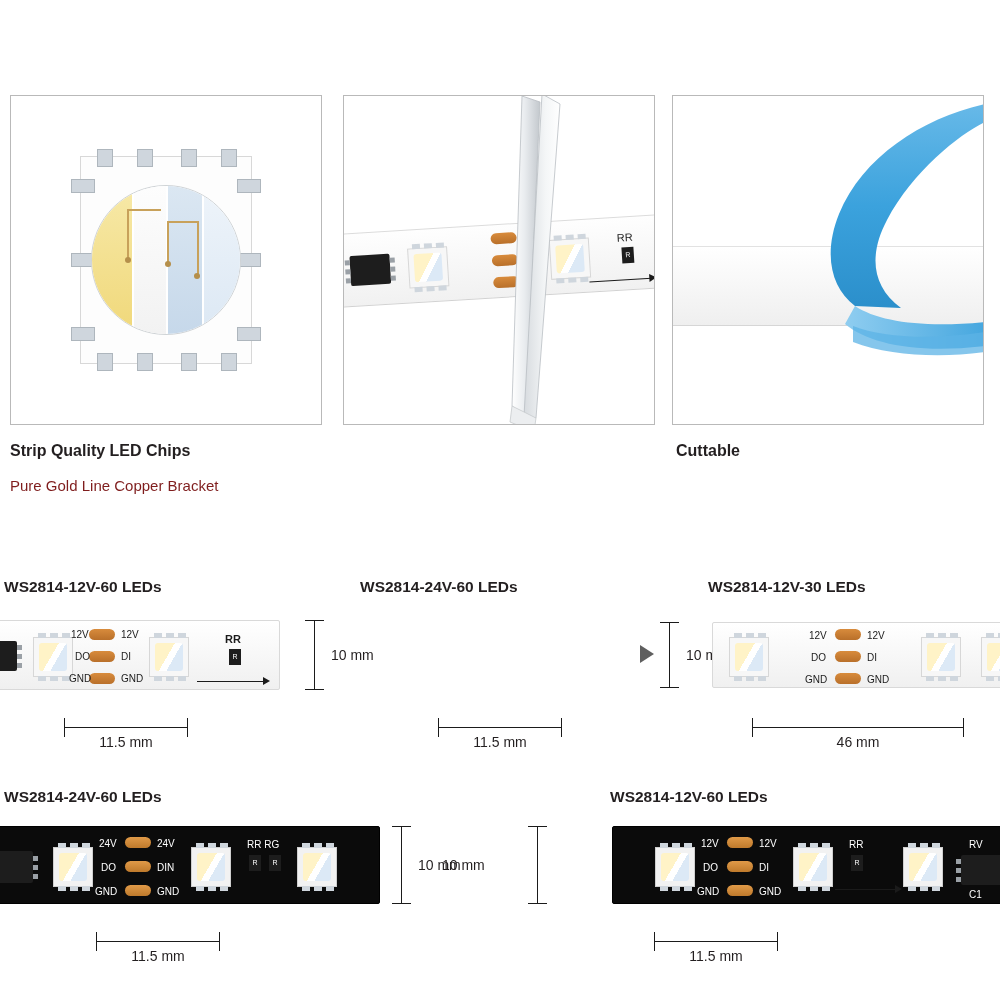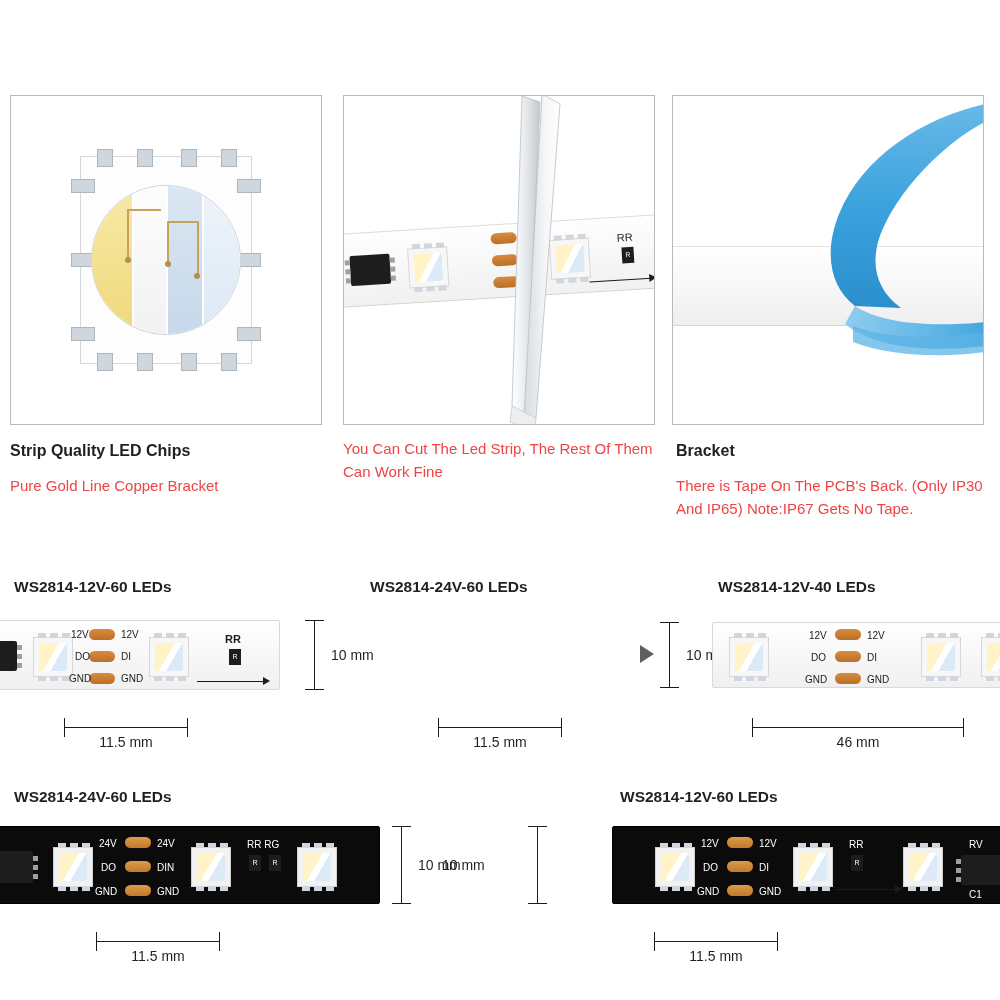--- a/index.html
+++ b/index.html
@@ -26,21 +26,21 @@
     width: 312px; height: 330px;
     border: 1px solid #b9b9b9;
     background: #fff;
     position: relative;
     overflow: hidden;
   }
   .feature .ftitle {
     font-size: 16px; font-weight: bold; margin-top: 16px; line-height: 1.3;
   }
   .feature .fdesc {
-    font-size: 15px; margin-top: 12px; line-height: 1.55; color: #ef4444;
+    font-size: 15px; margin-top: 12px; line-height: 1.55; color: #7f1d1d;
   }
   .feature.f3 .ftitle, .feature.f3 .fdesc { margin-left: 4px; }
 
   
   .chip-wrap { position: absolute; left: 50%; top: 50%; transform: translate(-50%,-50%); }
   .chip {
     position: relative;
     width: 172px; height: 208px;
     background: #fdfdfd;
     border: 1px solid #d8d8d8;
@@ -107,21 +107,21 @@
 
   
   .tape-strip {
     position: absolute; left: 0; top: 150px; width: 312px; height: 80px;
     background: linear-gradient(180deg,#ffffff,#efefef);
     border-top: 1px solid #e2e2e2; border-bottom: 1px solid #d6d6d6;
   }
 
   
   .spec { position: absolute; }
-  .spec-title { font-size: 15.5px; font-weight: bold; color: #231f20; margin-left: 10px; }
+  .spec-title { font-size: 15.5px; font-weight: bold; color: #231f20; }
 
   .pcb {
     position: absolute;
     border-radius: 2px;
     overflow: hidden;
   }
   .pcb.white {
     background: linear-gradient(180deg,#ffffff,#f0f0f0);
     border: 1px solid #d9d9d9;
   }
@@ -260,21 +260,20 @@
               <stop offset="0%" stop-color="#d7dbdf"></stop>
               <stop offset="60%" stop-color="#f4f6f7"></stop>
               <stop offset="100%" stop-color="#ffffff"></stop>
             </linearGradient>
           </defs>
           <polygon points="58,10 76,16 62,330 48,320" fill="url(#bl)" stroke="#b9bec3" stroke-width="0.8"></polygon>
           <polygon points="78,8 96,18 72,332 60,330" fill="url(#bl2)" stroke="#b9bec3" stroke-width="0.8"></polygon>
           <polygon points="48,320 72,332 70,346 46,336" fill="#eceef0" stroke="#c6cacd" stroke-width="0.8"></polygon>
         </svg>
       </div>
-      <div class="fdesc">You Can Cut The Led Strip, The Rest Of Them Can Work Fine</div>
     </div>
 
     <div class="feature f3">
       <div class="frame">
         <div class="tape-strip"></div>
         <svg width="312" height="330" viewBox="0 0 312 330" style="position:absolute;left:0;top:0;">
           <defs>
             <linearGradient id="tp" x1="0" y1="0" x2="0" y2="1">
               <stop offset="0%" stop-color="#67b9e8"></stop>
               <stop offset="50%" stop-color="#3ba2dd"></stop>
@@ -283,22 +282,21 @@
             <linearGradient id="tp2" x1="0" y1="0" x2="1" y2="0">
               <stop offset="0%" stop-color="#8fcdf0"></stop>
               <stop offset="100%" stop-color="#46a7df"></stop>
             </linearGradient>
           </defs>
           <path d="M312,8 C250,22 190,60 166,118 C150,158 158,192 182,210 L228,212 C198,190 196,158 214,124 C240,74 290,36 312,26 Z" fill="url(#tp)"></path>
           <path d="M182,210 C206,226 252,232 312,226 L312,250 C244,258 196,248 172,228 Z" fill="url(#tp2)"></path>
           <path d="M312,236 C260,244 210,242 180,230 L180,246 C216,260 268,262 312,256 Z" fill="#5cb3e6" opacity="0.75"></path>
         </svg>
       </div>
-      <div class="ftitle">Bracket</div>
-      <div class="fdesc">There is Tape On The PCB's Back. (Only IP30 And IP65) Note:IP67 Gets No Tape.</div>
+      <div class="ftitle">Cuttable</div>
     </div>
   </div>
 
   <div class="spec" style="left:4px; top:578px;">
     <div class="spec-title">WS2814-12V-60 LEDs</div>
   </div>
   <div class="pcb white" style="left:-30px; top:620px; width:310px; height:70px;">
     <div class="ic" style="left:6px; top:20px;">
 
       <div class="leg" style="right:-5px; top:4px;"></div>
@@ -361,21 +359,21 @@
     <div class="vtxt">10 mm</div>
   </div>
   <div class="dim-h" style="left:438px; top:718px; width:124px;">
     <div class="cap-l"></div>
       <div class="hline"></div>
       <div class="cap-r"></div>
     <div class="htxt">11.5 mm</div>
   </div>
 
   <div class="spec" style="left:708px; top:578px;">
-    <div class="spec-title">WS2814-12V-40 LEDs</div>
+    <div class="spec-title">WS2814-12V-30 LEDs</div>
   </div>
   <div class="pcb white" style="left:712px; top:622px; width:298px; height:66px;">
     <div class="led5050" style="left:16px; top:14px;">
         <div class="lens"></div>
       <div class="tab" style="left:4px; top:-5px;"></div>
         <div class="tab" style="left:16px; top:-5px;"></div>
         <div class="tab" style="left:28px; top:-5px;"></div>
       <div class="tab" style="left:4px; bottom:-5px;"></div>
         <div class="tab" style="left:16px; bottom:-5px;"></div>
         <div class="tab" style="left:28px; bottom:-5px;"></div>

